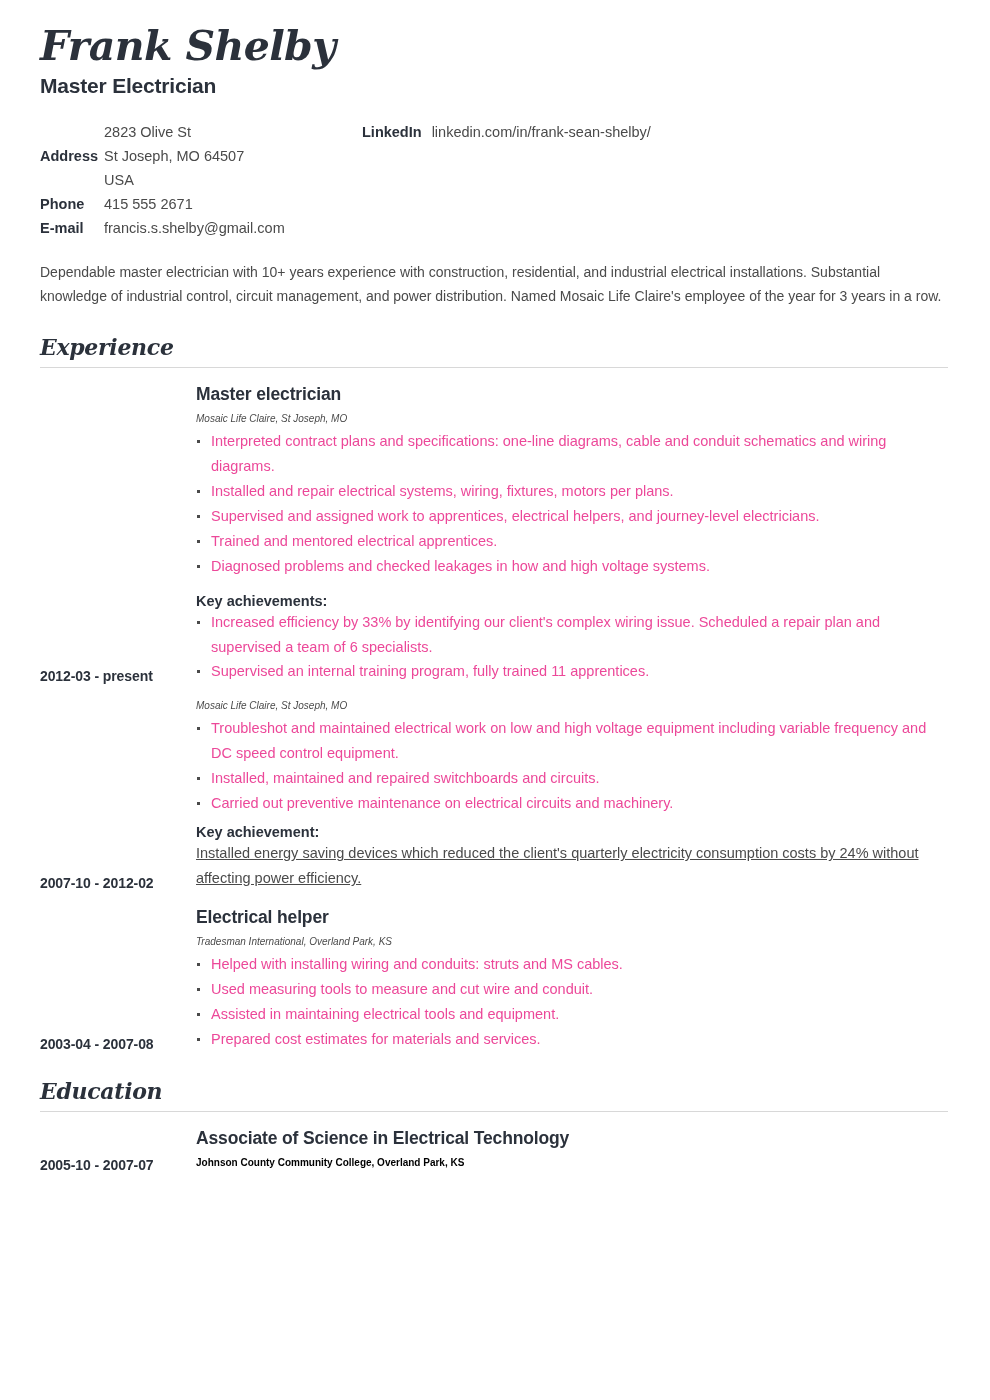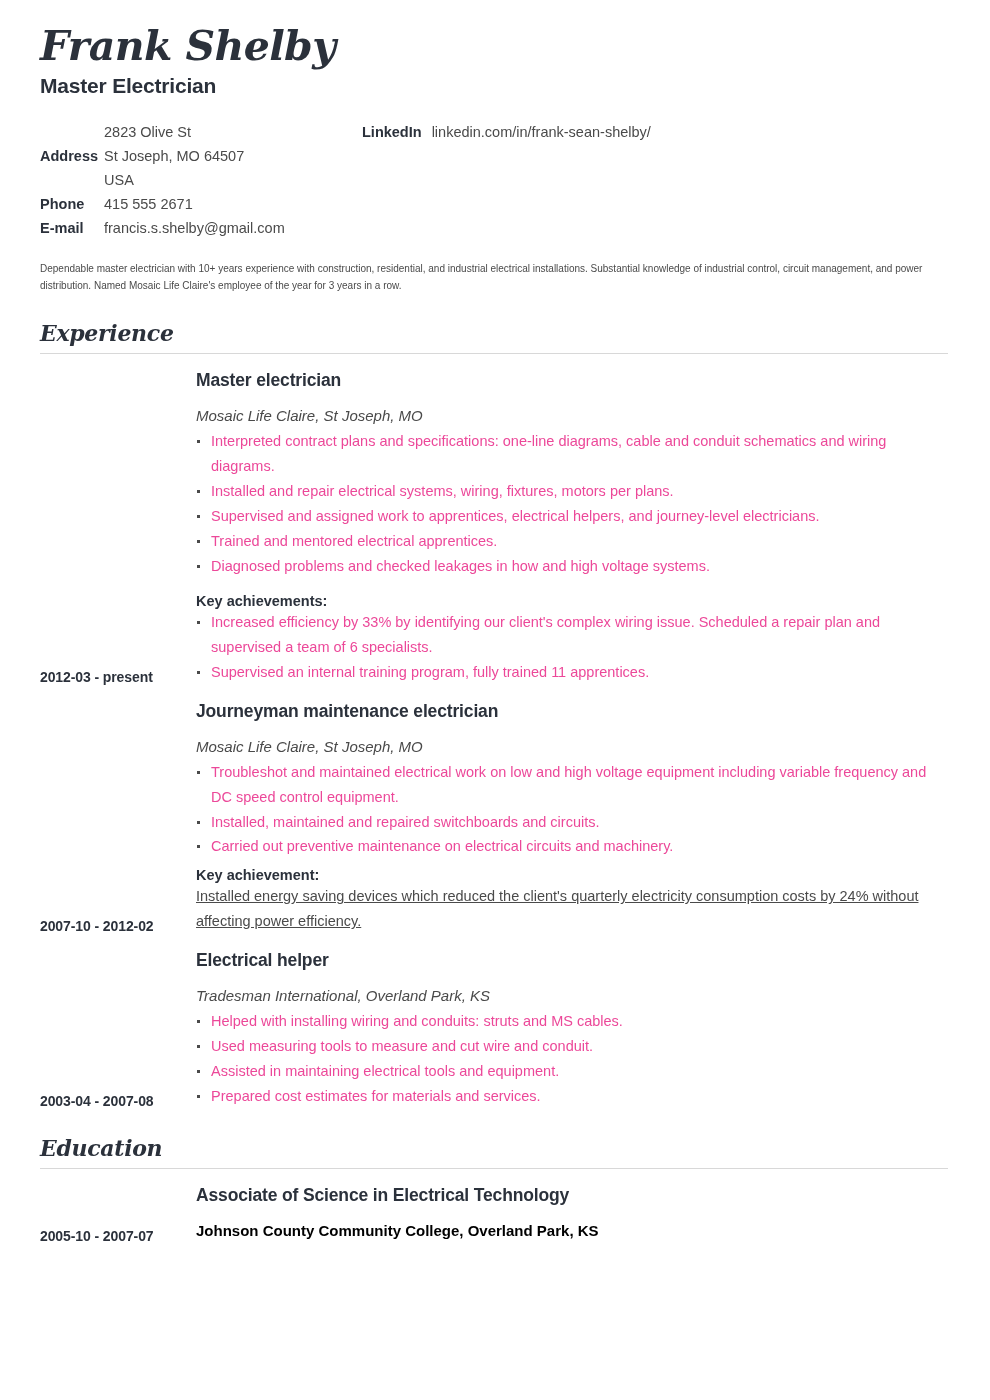--- a/index.html
+++ b/index.html
@@ -74,21 +74,21 @@
     display: flex;
     align-items: flex-end;
   }
   .linkedin-block .c-label {
     width: auto;
     flex: 0 0 auto;
   }
 
   
   .summary {
-    font-size: 10px;
+    font-size: 14px;
     line-height: 1.72;
     color: #4a4a4a;
     margin: 24px 0 0 0;
     max-width: 910px;
   }
 
   
   .section { margin-top: 26px; }
   .section-title {
     font-family: "DejaVu Serif", serif;
@@ -123,24 +123,24 @@
   }
   .entry-body { flex: 1 1 auto; min-width: 0; }
   .entry-title {
     font-size: 17.5px;
     font-weight: bold;
     color: #2b313b;
     margin: 0 0 8px 0;
     letter-spacing: -0.15px;
   }
   .entry-org {
-    font-size: 15px;
+    font-size: 10px;
     font-style: italic;
     color: #4a4a4a;
-    margin: 16px 0 5px 0;
+    margin: 0 0 5px 0;
   }
   .entry-org.bold-org {
     font-style: normal;
     font-weight: bold;
     color: #000000;
   }
   .bullets {
     list-style: none;
     margin: 0;
     padding: 0;
@@ -232,21 +232,20 @@
         <ul class="bullets">
           <li>Increased efficiency by 33% by identifying our client's complex wiring issue. Scheduled a repair plan and supervised a team of 6 specialists.</li>
           <li>Supervised an internal training program, fully trained 11 apprentices.</li>
         </ul>
       </div>
     </div>
 
     <div class="entry">
       <div class="entry-dates">2007-10 - 2012-02</div>
       <div class="entry-body">
-        <div class="entry-title">Journeyman maintenance electrician</div>
         <div class="entry-org">Mosaic Life Claire, St Joseph, MO</div>
         <ul class="bullets">
           <li>Troubleshot and maintained electrical work on low and high voltage equipment including variable frequency and DC speed control equipment.</li>
           <li>Installed, maintained and repaired switchboards and circuits.</li>
           <li>Carried out preventive maintenance on electrical circuits and machinery.</li>
         </ul>
         <div class="achievements-label tight">Key achievement:</div>
         <p class="plain-text">Installed energy saving devices which reduced the client's quarterly electricity consumption costs by 24% without affecting power efficiency.</p>
       </div>
     </div>

